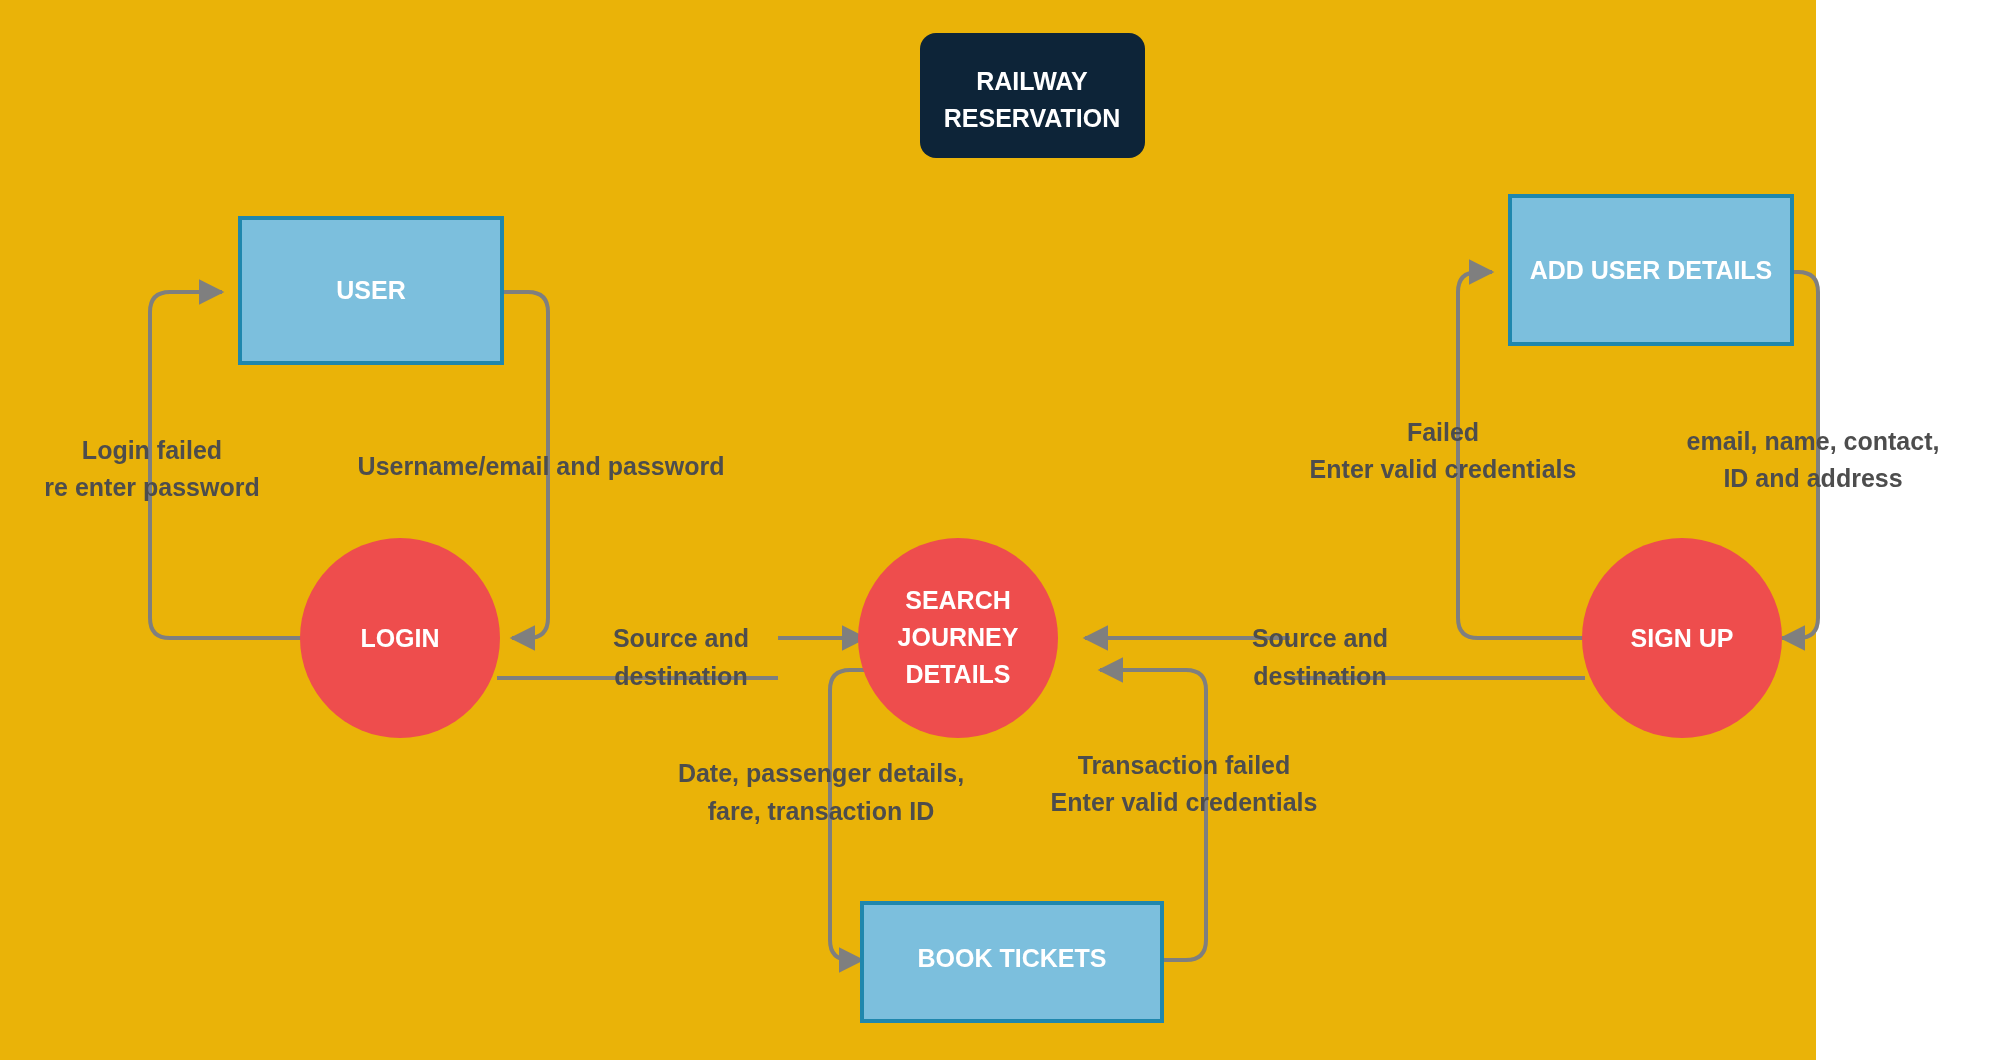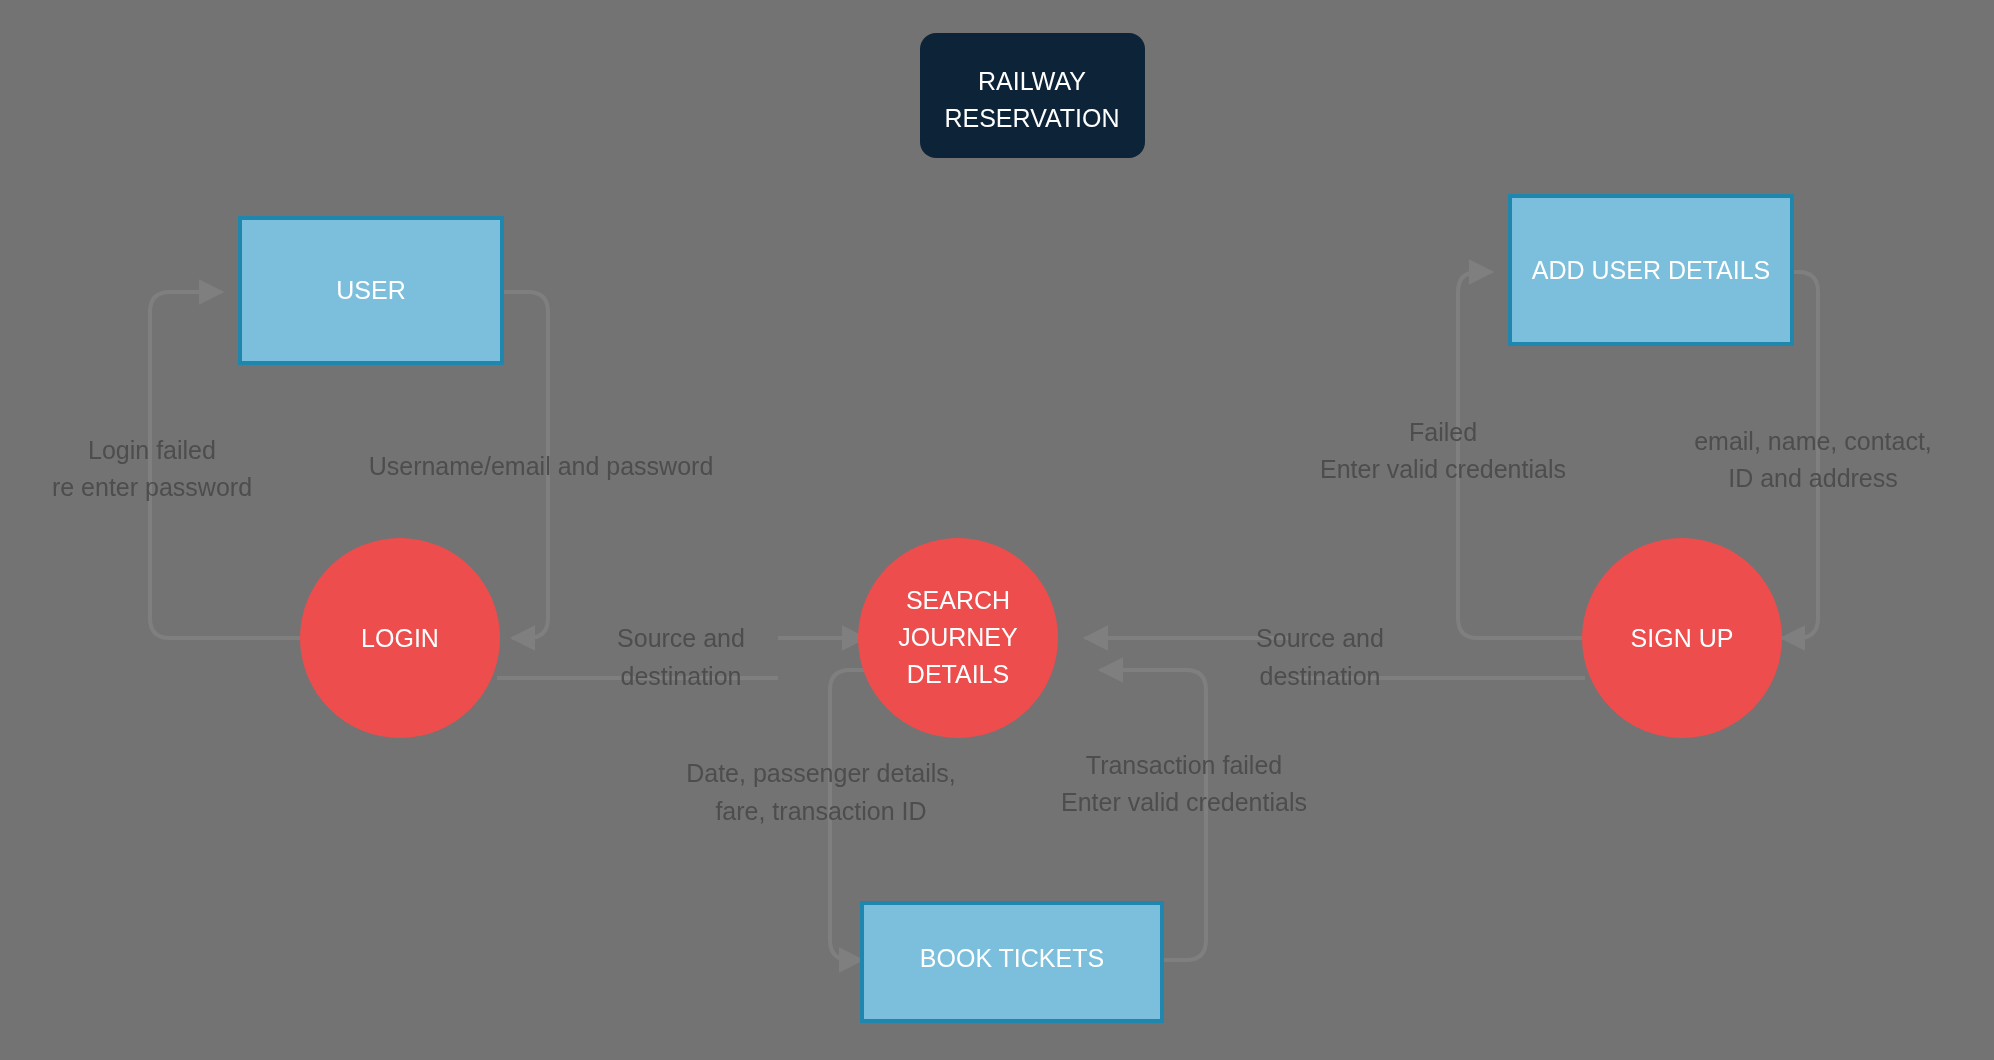--- a/index.html
+++ b/index.html
@@ -8,23 +8,24 @@
     background: #ffffff;
   }
   body {
     width: 1994px;
     height: 1060px;
     overflow: hidden;
     font-family: "Liberation Sans", sans-serif;
   }
   #diagram-root {
     position: relative;
-    width: 1994px;
+    width: 1816px;
     height: 1060px;
-    background: #737373;
+    background: #eab308;
+    font-weight: bold;
   }
   svg#dfd {
     display: block;
     width: 1994px;
     height: 1060px;
   }
   .node-label {
     fill: #ffffff;
     font-family: "Liberation Sans", sans-serif;
     font-size: 25px;

